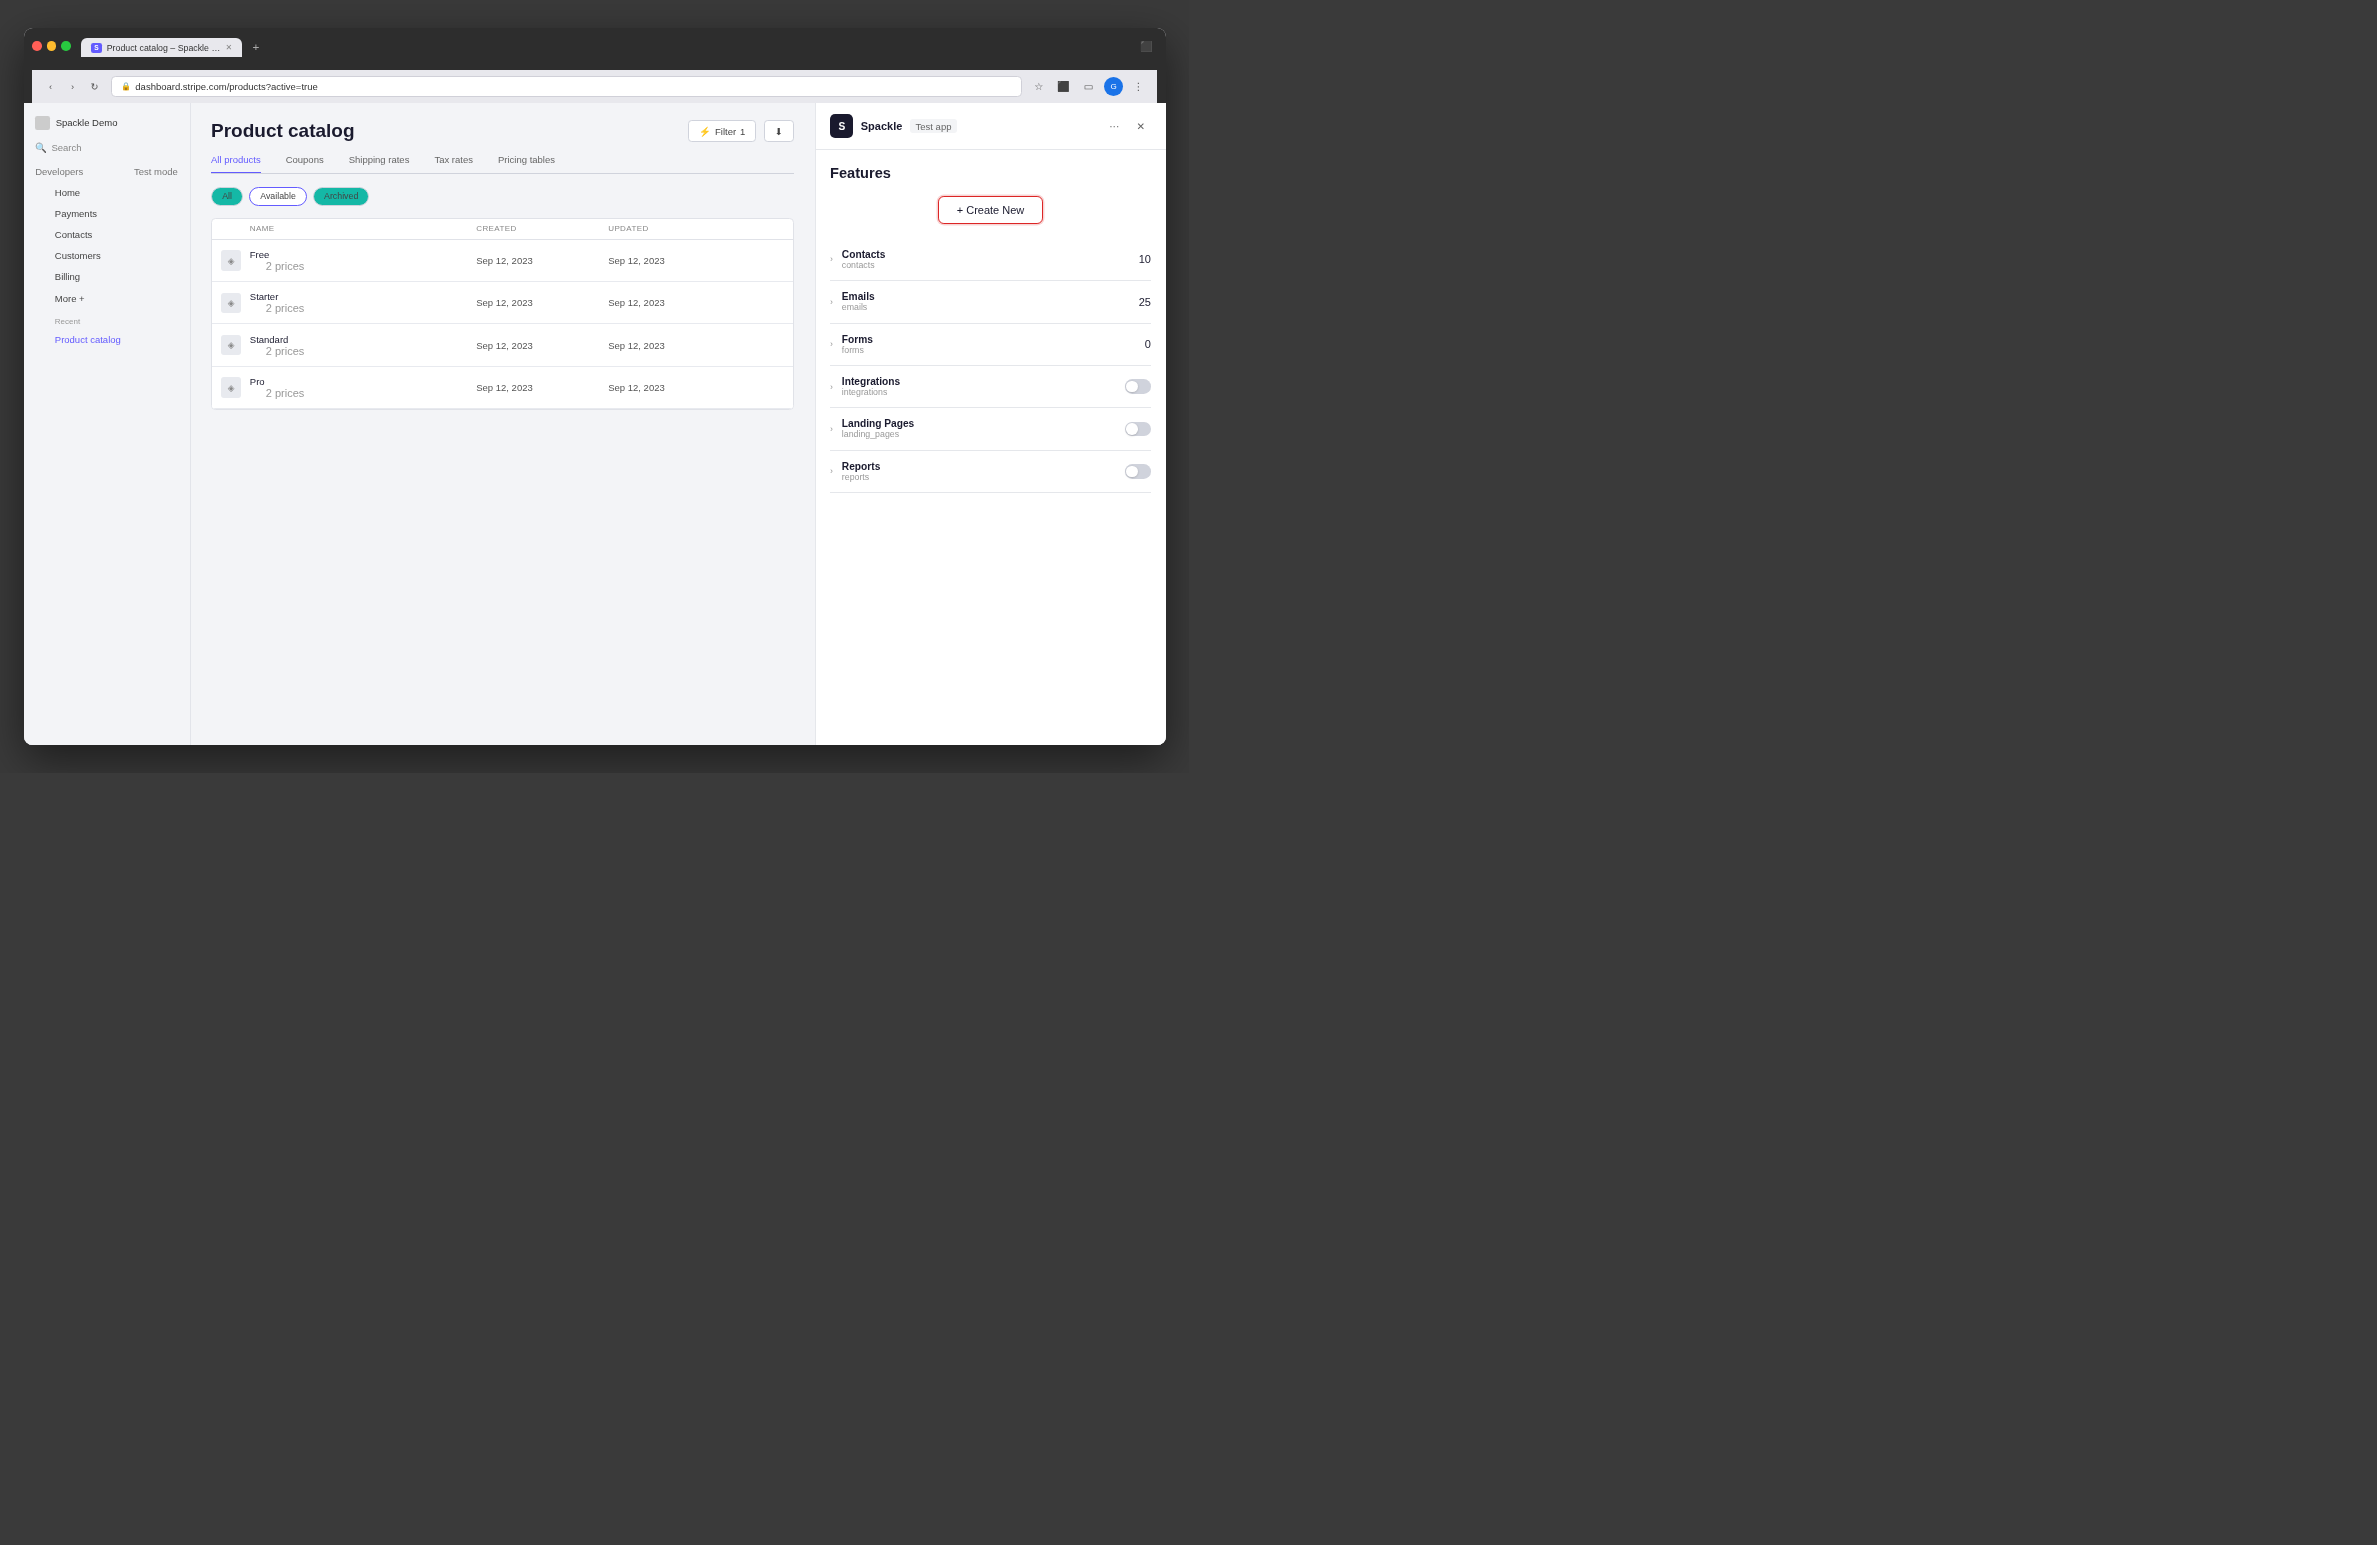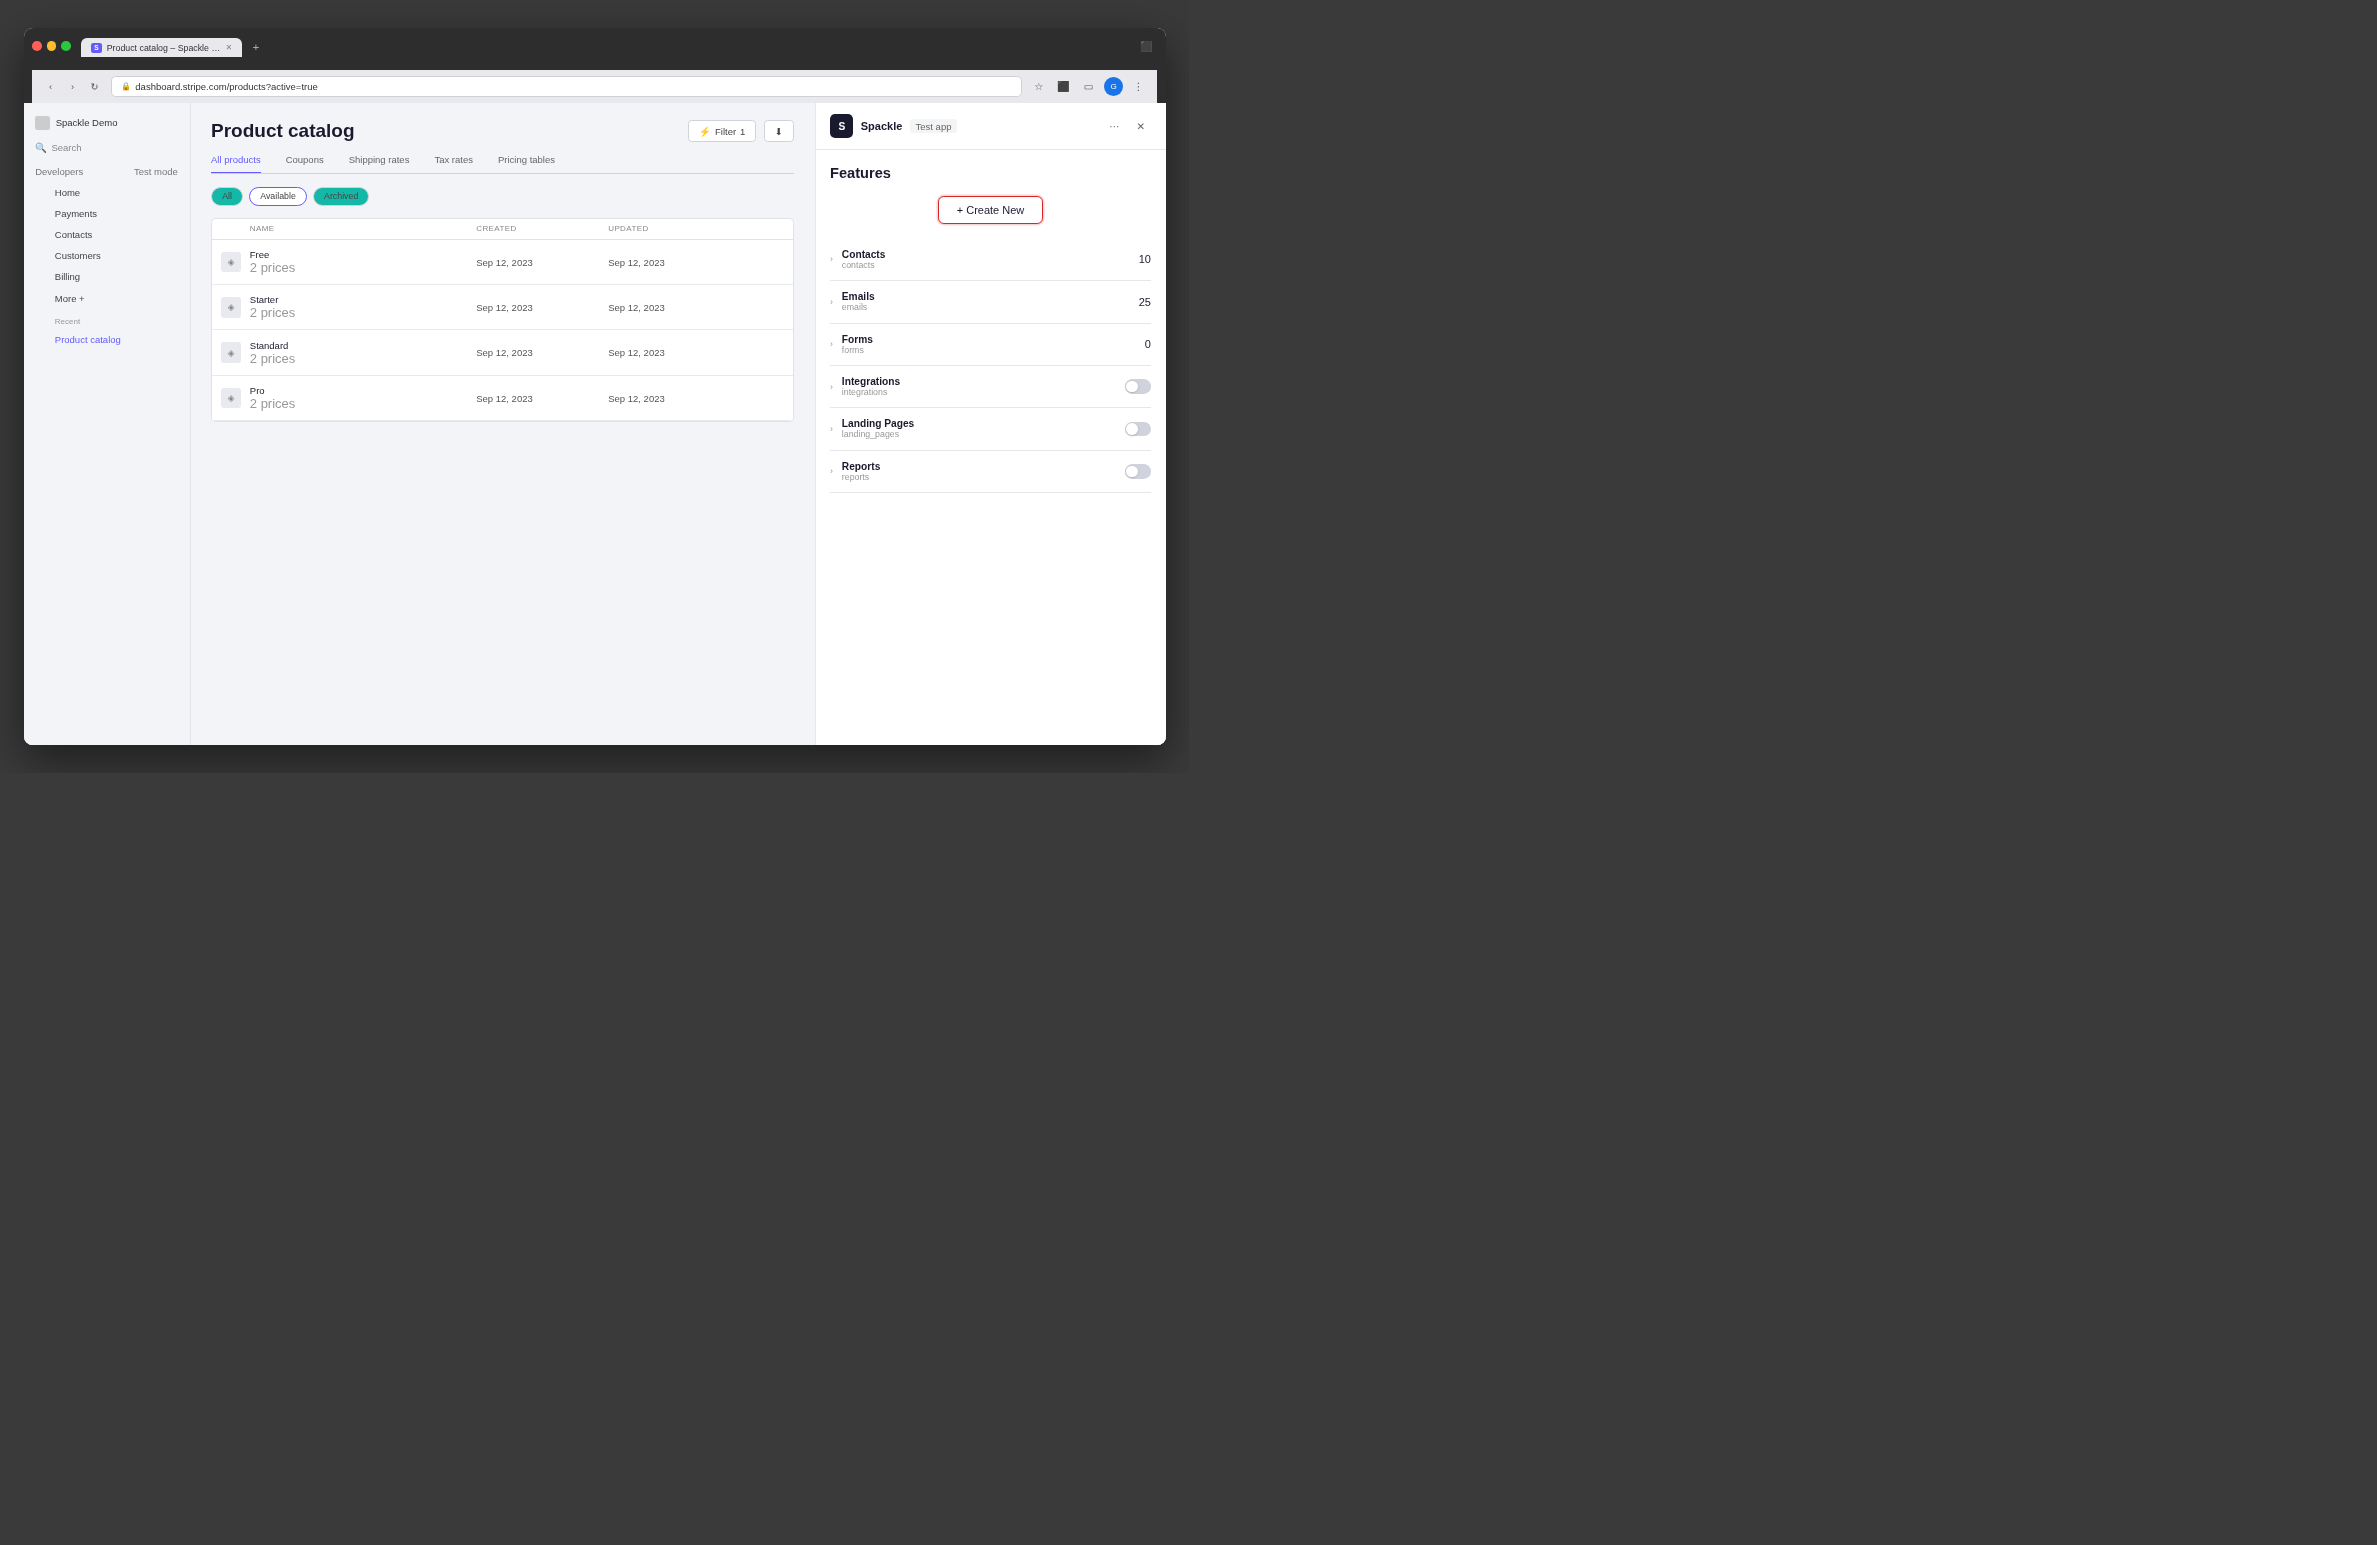--- a/index.html
+++ b/index.html
@@ -368,22 +368,23 @@
       font-size: 8.8px;
     }
 
     .product-name {
       font-size: 9.5px;
       font-weight: 500;
       color: #1a1a2e;
     }
 
     .product-sub {
-      font-size: 13px;
+      font-size: 11px;
       color: #999;
+      margin-left: 16px;
     }
 
     .date-text {
       font-size: 9.5px;
       color: #555;
     }
 
     .table-wrapper {
       background: white;
       border-radius: 4.4px;

